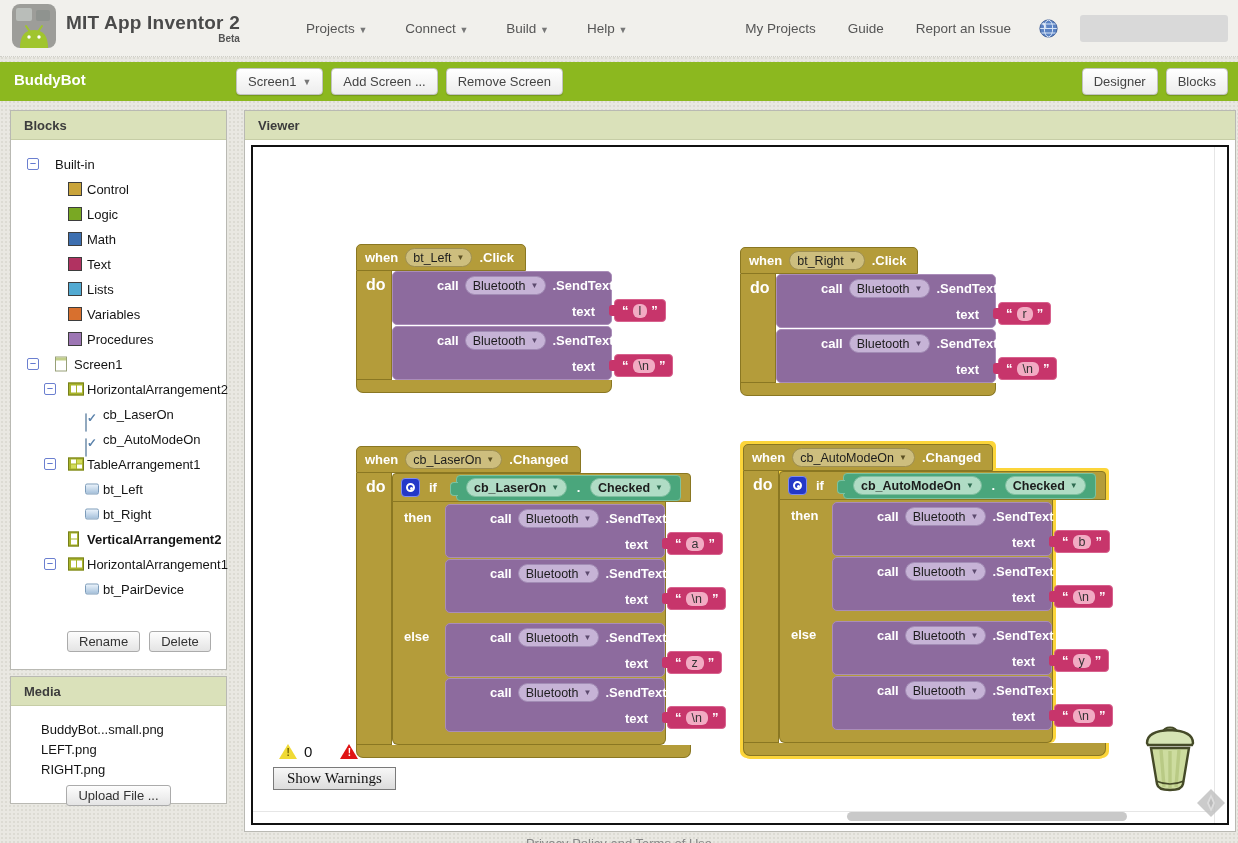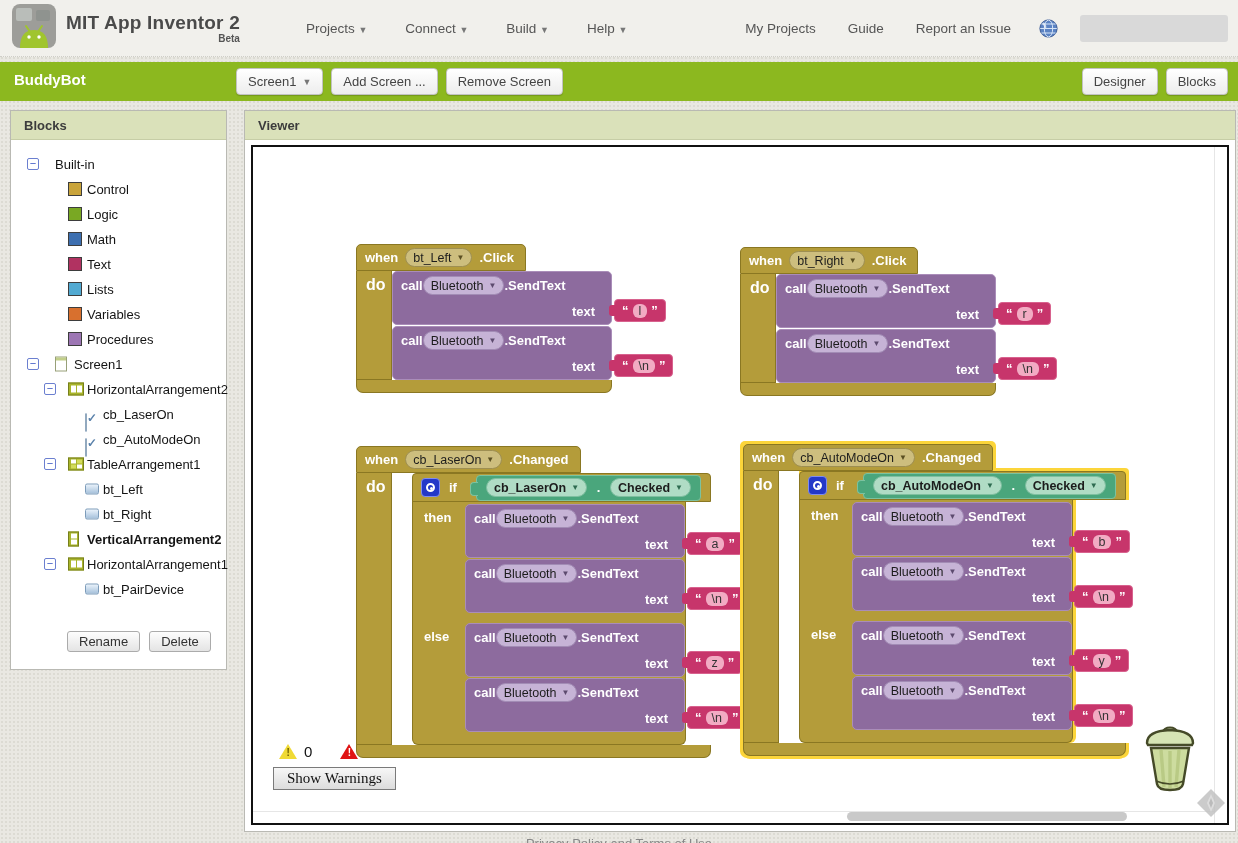--- a/index.html
+++ b/index.html
@@ -95,30 +95,30 @@
           font-size:12.5px; color:#1c1c1c; cursor:pointer; white-space:nowrap; }
   .pill .caret-sm { font-size:8px; }
   .pill-gold { background:#cdbe7e; border:1px solid #9e8f52; }
   .pill-gold .caret-sm { color:#5a4f22; }
   .pill-purple { background:#c6b3d6; border:1px solid #a28cb5; }
   .pill-purple .caret-sm { color:#5c4a6e; }
   .pill-green { background:#b0dcc5; border:1px solid #7fbfa0; }
   .pill-green .caret-sm { color:#2e6b50; }
   .call-block { width:220px; background:#8d6b9e; border:1px solid #aa8db9; border-radius:5px; position:relative; }
   .call-block + .call-block { margin-top:1px; }
-  .call-r1 { display:flex; align-items:center; padding:0 8px; height:27px; }
+  .call-r1 { display:flex; align-items:center; gap:6px; padding:0 8px; height:27px;margin-left:36px; }
   .call-r2 { position:relative; height:25px; display:flex; align-items:center; justify-content:flex-end; padding-right:16px; }
   .str-block { position:absolute; left:calc(100% + 3px); top:0; height:23px; display:flex; align-items:center; gap:4px;
                background:#c7356b; border:1px solid #d8628e; border-radius:4px; padding:0 7px; color:#fff;
                font-weight:bold; font-size:13px; }
   .str-block::before { content:''; position:absolute; left:-6px; top:5px; width:6px; height:11px;
                        background:#c7356b; border-radius:3px 0 0 3px; }
   .str-pill { background:#f2abc3; color:#333; border-radius:6px; padding:0 6px; font-size:12.5px;
               font-weight:normal; min-width:14px; text-align:center; white-space:pre; }
-  .if-block { display:flex; flex-direction:column; align-items:flex-start;padding-left:20px; }
+  .if-block { display:flex; flex-direction:column; align-items:flex-start; }
   .if-row { display:inline-flex; align-items:center; gap:9px; background:#b49c3a; border:1px solid #8a7722;
             border-radius:4px 4px 0 0; padding:0 9px 0 8px; height:29px; position:relative; }
   .branch-area { background:#b49c3a; border:1px solid #8a7722; border-top:none; width:-moz-fit-content; width:fit-content;
                  padding:3px 0 12px 0; margin-top:-1px; border-radius:0 0 6px 6px; }
   .if-branch { display:flex; }
   .if-branch + .if-branch { margin-top:10px; }
   .branch-label { width:52px; flex:none; color:#fff; font-weight:bold; font-size:13px; padding:6px 0 0 11px; }
   .gear-icon { width:19px; height:19px; background:#2438c8; border:1px solid #7f8cf0; border-radius:4px; position:relative; flex:none; cursor:pointer; }
   .gear-icon::before { content:''; position:absolute; inset:4px; border:2px solid #fff; border-radius:50%; }
   .gear-icon::after { content:''; position:absolute; left:8px; top:8px; width:3px; height:3px; background:#fff; border-radius:50%; }
@@ -299,20 +299,31 @@
           <span class="ticon icon-btn" style="left: 74px;"></span>
           <span class="tlabel" style="left: 92px;">bt_PairDevice</span>
         </div>
       </div>
     <div class="tree-btns">
       <button class="sm-btn">Rename</button>
       <button class="sm-btn">Delete</button>
     </div>
   </div>
 
+  <div class="panel media-panel">
+    <div class="panel-header">Media</div>
+    <div class="media-files" id="media-files">
+        <div class="media-file">BuddyBot...small.png</div>
+        <div class="media-file">LEFT.png</div>
+        <div class="media-file">RIGHT.png</div>
+      </div>
+    <div class="upload-row">
+      <button class="sm-btn">Upload File ...</button>
+    </div>
+  </div>
 
   <div class="panel viewer-panel">
     <div class="panel-header">Viewer</div>
     <div class="canvas" id="canvas">
       <div class="vtrack"></div>
       <div class="htrack"></div>
 
       <div class="warn-row">
         <span class="warn-item">
           <span class="tri tri-y">

